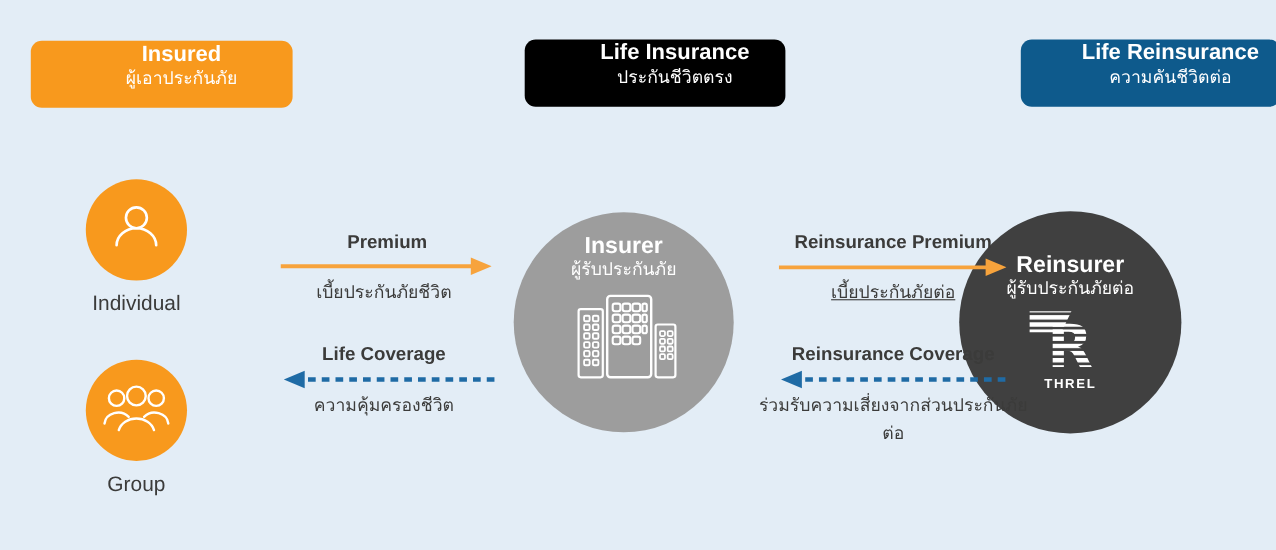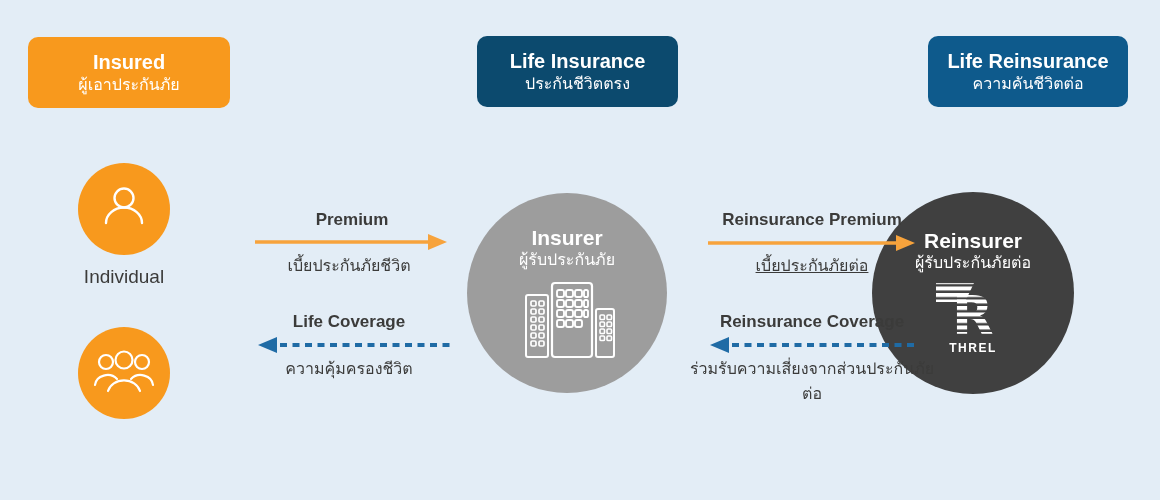--- a/index.html
+++ b/index.html
@@ -6,28 +6,28 @@
   body{
     width:1160px;height:500px;
     font-family:"Liberation Sans","DejaVu Sans",sans-serif;
     background:#e3edf6;
     overflow:hidden;
   }
   .stage{position:relative;width:1160px;height:500px;background:#e3edf6;}
 
   
   .hbox{
-    position:absolute;height:71px;border-radius:10px;
-    display:flex;flex-direction:column;align-items:center;justify-content:center;
-    color:#fff;text-align:center;line-height:1.25;
+    position:absolute;height:61px;border-radius:10px;
+    display:flex;flex-direction:column;align-items:center;justify-content:flex-start;
+    color:#fff;text-align:center;line-height:1.25;padding-left:36px;
   }
   .hbox .t1{font-size:20px;font-weight:bold;}
   .hbox .t2{font-size:16px;}
   .hbox.orange{background:#f8991d;}
-  .hbox.gray{background:#0c4a6e;}
+  .hbox.gray{background:#000000;}
   .hbox.blue{background:#0e5a8c;}
   .hbox-insured{left:28px;top:37px;width:202px;}
   .hbox-insurance{left:477px;top:36px;width:201px;}
   .hbox-reinsurance{left:928px;top:36px;width:200px;}
 
   
   .actor{
     position:absolute;width:92px;height:92px;border-radius:50%;
     background:#f8991d;display:flex;align-items:center;justify-content:center;
   }
@@ -41,21 +41,21 @@
   .label-group{left:34px;top:430px;}
 
   
   .bigcircle{
     position:absolute;border-radius:50%;color:#fff;text-align:center;
     display:flex;flex-direction:column;align-items:center;
   }
   .bigcircle .t1{font-size:21px;font-weight:bold;line-height:1.2;}
   .bigcircle .t2{font-size:16px;line-height:1.3;}
   .circle-insurer{left:467px;top:193px;width:200px;height:200px;background:#9d9d9d;padding-top:0;}
-  .circle-insurer .txt{margin-top:32px;}
+  .circle-insurer .txt{margin-top:18px;}
   .circle-insurer .icon{margin-top:8px;}
   .circle-reinsurer{left:872px;top:192px;width:202px;height:202px;background:#404040;}
   .circle-reinsurer .txt{margin-top:36px;}
   .circle-reinsurer .logo{margin-top:6px;display:flex;flex-direction:column;align-items:center;}
   .logo-word{font-size:12px;font-weight:bold;letter-spacing:1.5px;color:#fff;margin-top:1px;}
 
   
   .flow-label{
     position:absolute;text-align:center;color:#3b3b3a;
     font-size:17px;font-weight:600;width:240px;
@@ -111,20 +111,21 @@
       <svg width="62" height="48" viewBox="0 0 62 48" fill="none">
         <circle cx="13" cy="15" r="7" stroke="#fff" stroke-width="2.2"></circle>
         <path d="M2 38 A 12.5 11 0 0 1 24 32" stroke="#fff" stroke-width="2.2" stroke-linecap="round" fill="none"></path>
         <circle cx="49" cy="15" r="7" stroke="#fff" stroke-width="2.2"></circle>
         <path d="M38 32 A 12.5 11 0 0 1 60 38" stroke="#fff" stroke-width="2.2" stroke-linecap="round" fill="none"></path>
         <circle cx="31" cy="13" r="8.5" stroke="#fff" stroke-width="2.2"></circle>
         <path d="M15 44 A 16.5 14 0 0 1 47 44" stroke="#fff" stroke-width="2.2" stroke-linecap="round" fill="none"></path>
       </svg>
     </span>
   </div>
+  <div class="actor-label label-group">Group</div>
 
   <div class="bigcircle circle-insurer">
     <div class="txt">
       <div class="t1">Insurer</div>
       <div class="t2">ผู้รับประกันภัย</div>
     </div>
     <span class="icon">
       <svg width="106" height="82" viewBox="0 0 106 82" fill="none" stroke="#fff">
         <rect x="12" y="16" width="22" height="62" rx="2" stroke-width="2"></rect>
         <g stroke-width="1.7">

